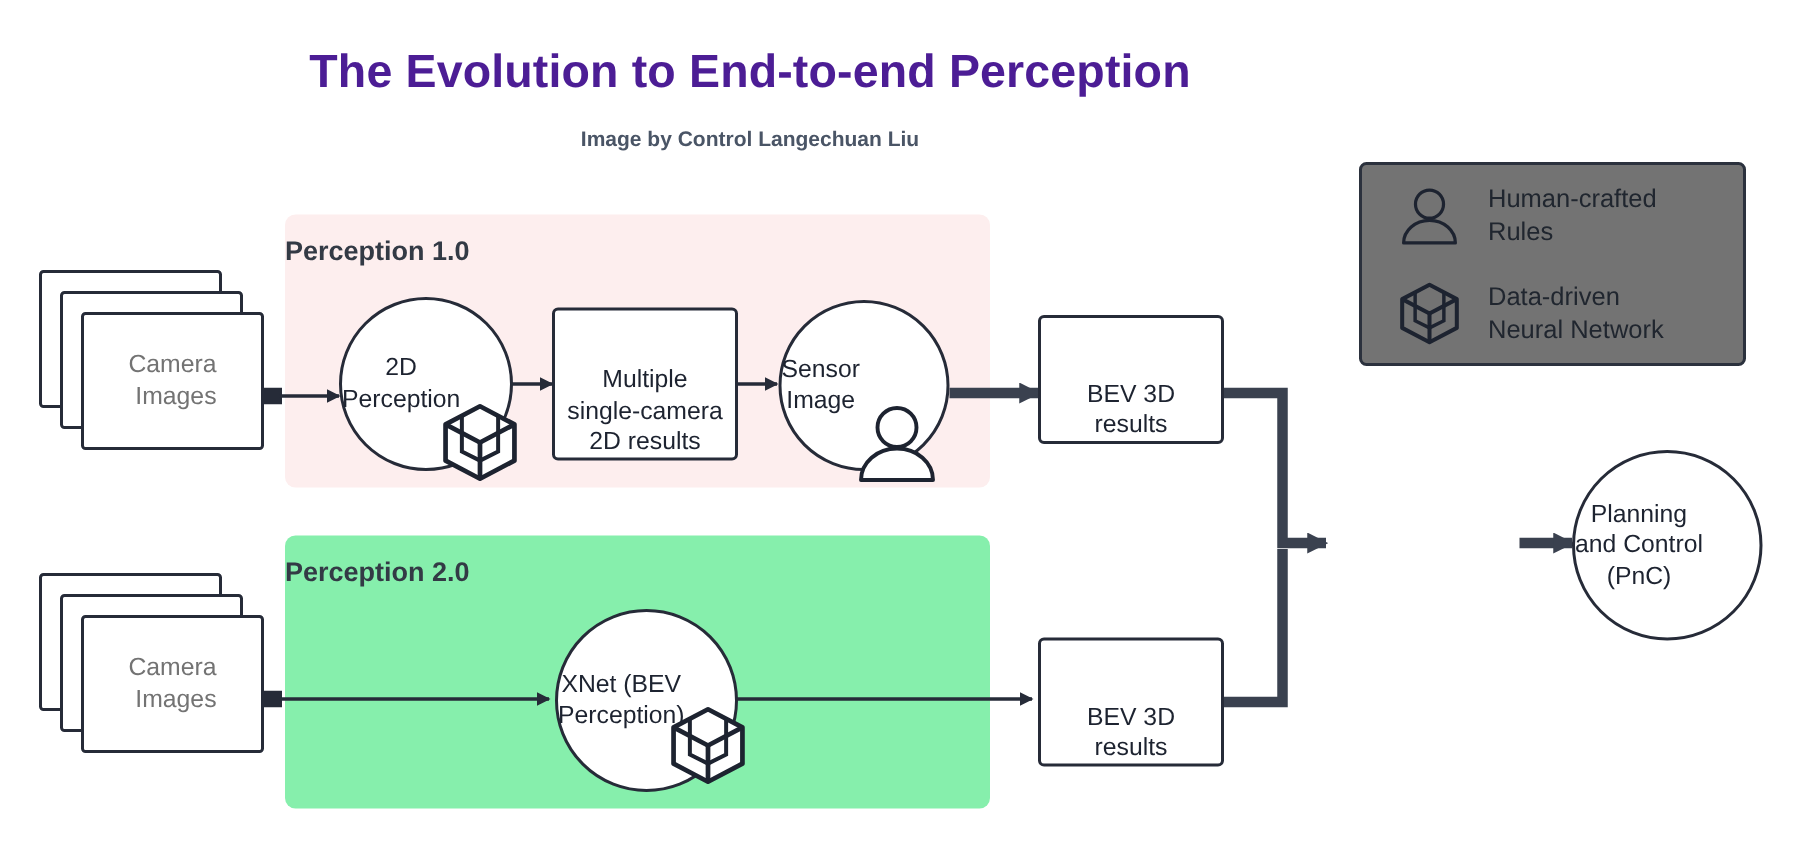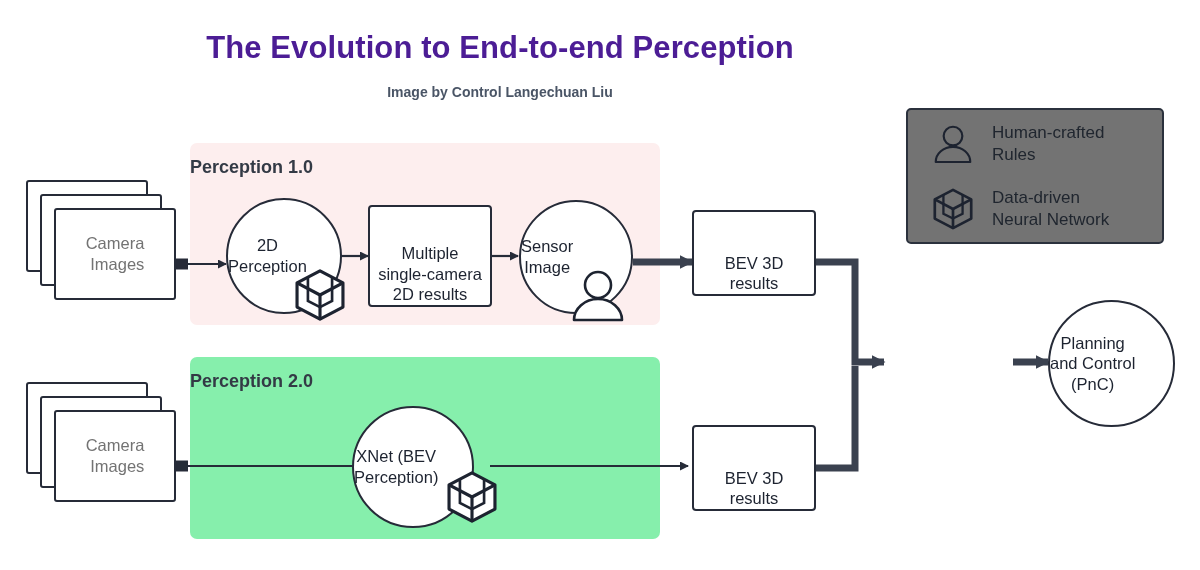--- a/index.html
+++ b/index.html
@@ -237,21 +237,21 @@
     <div class="sheet s1"></div>
     <div class="sheet s2"></div>
     <div class="sheet s3">
       <div class="lbl">
         <span>Camera</span><br>
         <span>Images</span>
       </div>
     </div>
   </div>
 
-  <div class="abs circle" style="left:352px; top:406px; width:122px; height:122px;">
+  <div class="abs circle" style="left:370px; top:406px; width:122px; height:122px;">
     <div>
       <span>XNet (BEV</span><br>
       <span>Perception)</span>
     </div>
   </div>
 
   <svg class="abs icon-svg" style="left:443px; top:468px;" width="58" height="58" viewBox="0 0 48 48">
     <path d="M24 4 L43 14 L43 34 L24 44 L5 34 L5 14 Z" fill="#ffffff" stroke="#1d2330" stroke-width="2.6" stroke-linejoin="round"></path>
     <path d="M5 14 L24 24 L43 14" fill="none" stroke="#1d2330" stroke-width="2.6" stroke-linejoin="round"></path>
     <path d="M24 24 L24 44" fill="none" stroke="#1d2330" stroke-width="2.6"></path>

